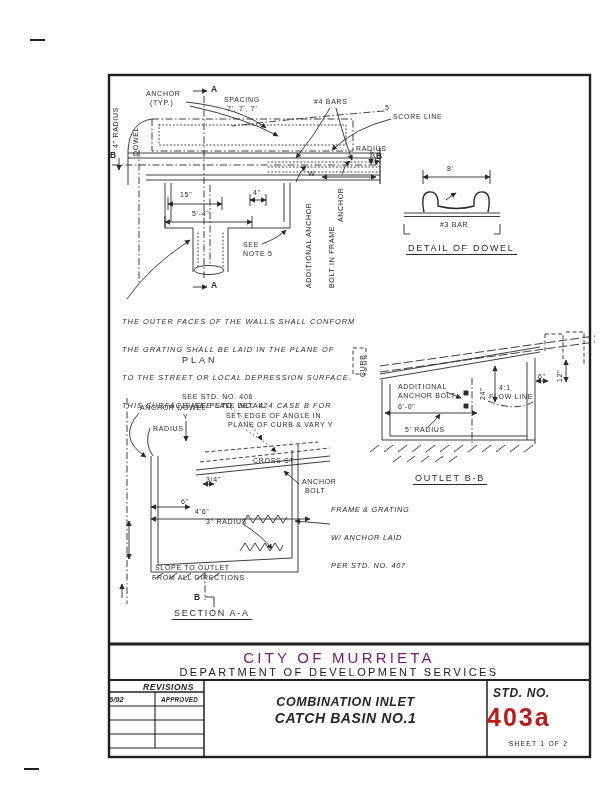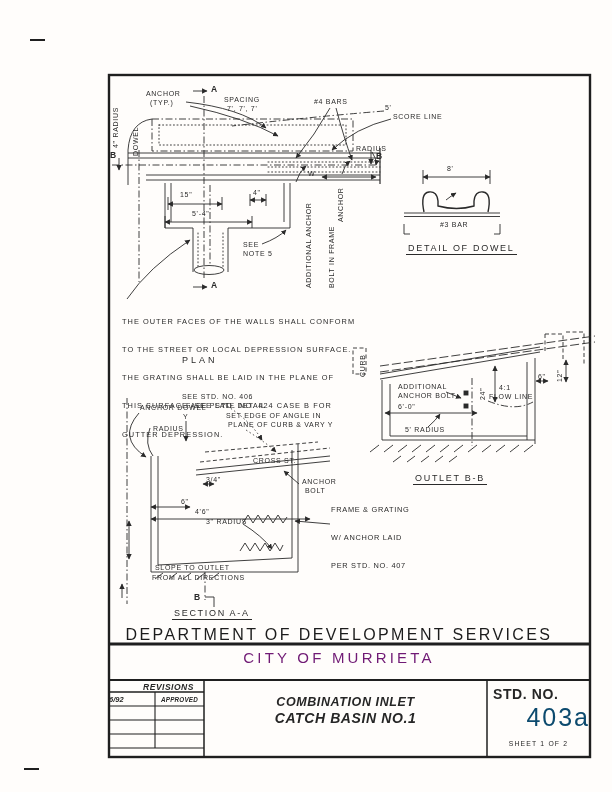--- a/index.html
+++ b/index.html
@@ -4,38 +4,38 @@
 <style>
   html,body{margin:0;padding:0;background:#ffffff;}
   #sheet{position:relative;width:612px;height:792px;background:#fffdfb;overflow:hidden;
          font-family:"Liberation Sans",sans-serif;color:#262626;}
   svg{position:absolute;left:0;top:0;}
   .lbl{position:absolute;font-size:7px;line-height:1.12;letter-spacing:.7px;color:#2a2a2a;white-space:pre;}
   .v{transform:rotate(-90deg);transform-origin:0 0;}
   .mk{font-size:8.5px;font-weight:bold;letter-spacing:0;}
   .sec-title{font-size:9px;letter-spacing:1.7px;border-bottom:1px solid #2a2a2a;padding:0 2px 1px 2px;}
   .plan-title{font-size:9px;letter-spacing:3px;}
-  .notes{position:absolute;font-size:7.4px;line-height:9.4px;letter-spacing:1.02px;color:#2a2a2a;white-space:pre;}
+  .notes{position:absolute;font-size:7.4px;line-height:9.4px;letter-spacing:1.02px;color:#2a2a2a;white-space:pre;font-style:italic;}
   .tb-city{position:absolute;left:109px;top:649px;width:460px;text-align:center;
            font-size:15px;letter-spacing:3.2px;color:#701a75;}
-  .tb-dept{position:absolute;left:109px;top:626px;width:460px;text-align:center;
-           font-size:16px;letter-spacing:2.4px;color:#1c1c1c;}
+  .tb-dept{position:absolute;left:109px;top:666px;width:460px;text-align:center;
+           font-size:11px;letter-spacing:2.4px;color:#1c1c1c;}
   .tb-rev{position:absolute;left:109px;top:682px;width:119px;text-align:center;
           font-size:8.5px;font-style:italic;font-weight:bold;letter-spacing:.5px;}
   .tb-date{position:absolute;left:109px;top:695px;width:28px;text-align:left;
            font-size:7.5px;font-style:italic;font-weight:bold;}
   .tb-appr{position:absolute;left:155px;top:696px;width:49px;text-align:center;
            font-size:6.3px;font-style:italic;font-weight:bold;letter-spacing:.2px;}
   .tb-t1{position:absolute;left:204px;top:695px;width:283px;text-align:center;
          font-size:12.5px;font-style:italic;font-weight:bold;letter-spacing:.6px;}
   .tb-t2{position:absolute;left:204px;top:710px;width:283px;text-align:center;
          font-size:14px;font-style:italic;font-weight:bold;letter-spacing:.6px;}
-  .tb-stdlbl{position:absolute;left:493px;top:686px;font-size:14px;font-weight:bold;letter-spacing:.6px;}
-  .tb-std{position:absolute;left:487px;top:703px;width:103px;text-align:right;
-          font-size:25px;letter-spacing:2px;color:#0c4a6e;}
+  .tb-stdlbl{position:absolute;left:493px;top:686px;font-size:12px;font-style:italic;font-weight:bold;letter-spacing:.6px;}
+  .tb-std{position:absolute;left:487px;top:703px;width:103px;text-align:left;
+          font-size:25px;letter-spacing:2px;color:#b91c1c;font-weight:bold;}
   .tb-sheet{position:absolute;left:487px;top:740px;width:103px;text-align:center;
             font-size:6.8px;letter-spacing:1.2px;}
 </style>
 </head>
 <body>
 
 <div id="sheet">
 
 <svg width="612" height="792" viewBox="0 0 612 792">
   <defs>
@@ -186,24 +186,23 @@
 <div class="lbl v" style="left:112px;top:148px">4" RADIUS</div>
 <div class="lbl v" style="left:132px;top:156px">DOWEL</div>
 <div class="lbl plan-title" style="left:182px;top:355px">PLAN</div>
 
 <div class="lbl" style="left:447px;top:165px">8'</div>
 <div class="lbl" style="left:440px;top:221px">#3 BAR</div>
 <div class="lbl sec-title" style="left:406px;top:243px">DETAIL OF DOWEL</div>
 
 <div class="notes" style="left:122px;top:298px">
   <div>THE OUTER FACES OF THE WALLS SHALL CONFORM</div>
+  <div>THE GRATING SHALL BE LAID IN THE PLANE OF</div>
   <div>TO THE STREET OR LOCAL DEPRESSION SURFACE.</div>
-  <div>THE GRATING SHALL BE LAID IN THE PLANE OF</div>
   <div>THIS SURFACE. SEE STD. NO. 424 CASE B FOR</div>
-  <div>GUTTER DEPRESSION.</div>
 </div>
 
 <div class="lbl v" style="left:359px;top:377px">CURB</div>
 <div class="lbl" style="left:398px;top:383px">ADDITIONAL</div>
 <div class="lbl" style="left:398px;top:392px">ANCHOR BOLT</div>
 <div class="lbl v" style="left:479px;top:400px">24"</div>
 <div class="lbl" style="left:499px;top:384px">4:1</div>
 <div class="lbl" style="left:489px;top:393px">FLOW LINE</div>
 <div class="lbl" style="left:398px;top:403px">6'-0"</div>
 <div class="lbl" style="left:405px;top:426px">5' RADIUS</div>

